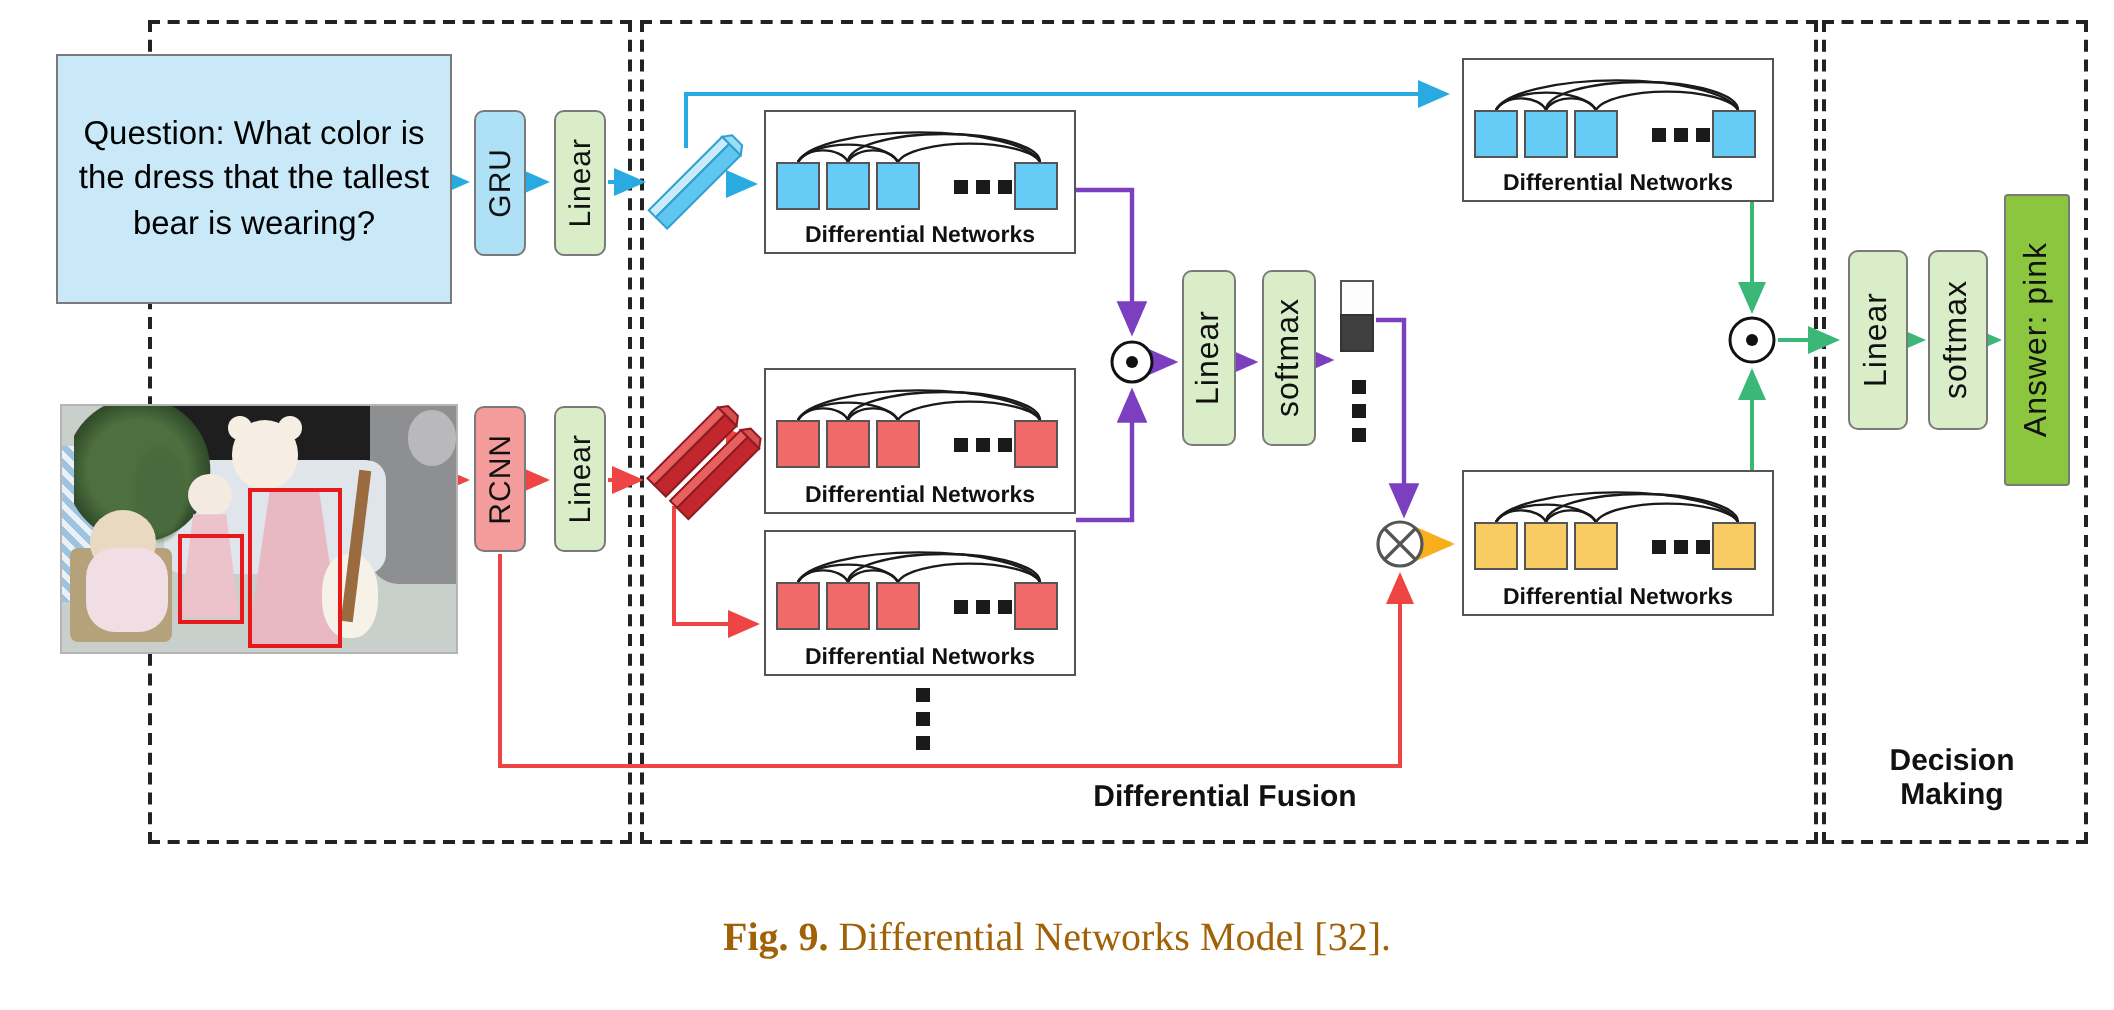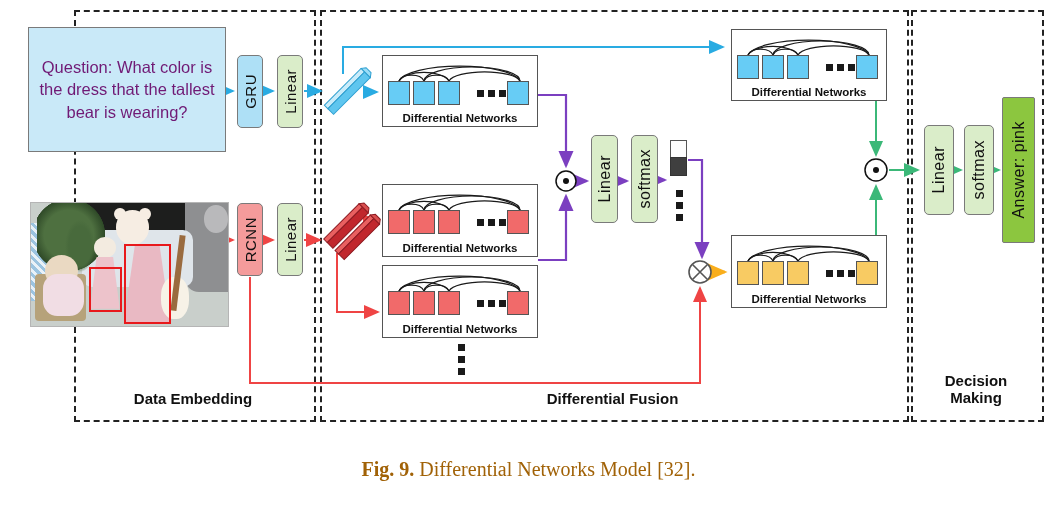--- a/index.html
+++ b/index.html
@@ -3,21 +3,21 @@
 <meta charset="utf-8">
 <style>
   html,body{margin:0;padding:0;background:#fff;}
   .canvas{position:relative;width:1057px;height:505px;background:#fff;font-family:"Liberation Sans",sans-serif;overflow:hidden;}
   .sec{position:absolute;border:2.5px dashed #222;z-index:0;}
   .sec-label{position:absolute;z-index:3;font-weight:bold;font-size:15px;color:#111;text-align:center;}
   .overlay{position:absolute;left:0;top:0;z-index:1;}
   .box{position:absolute;z-index:2;box-sizing:border-box;display:flex;align-items:center;justify-content:center;border:1px solid #7a7a7a;}
   .rounded{border-radius:5px;}
   .vtext{writing-mode:vertical-rl;transform:rotate(180deg);font-size:15px;color:#111;letter-spacing:.5px;}
-  .question{background:#C9E9F8;font-size:16.5px;line-height:1.35;text-align:center;color:#701a75;padding:4px 10px;}
+  .question{background:#C9E9F8;font-size:16.5px;line-height:1.35;text-align:center;color:#000000;padding:4px 10px;}
   .bg-blue{background:#AEE0F6;} .bg-green{background:#DAEDC9;} .bg-red{background:#F49B9B;} .bg-answer{background:#8CC63F;}
   .dn{position:absolute;z-index:2;width:156px;background:#fff;border:1.5px solid #555;box-sizing:border-box;}
   .dn-arcs{position:absolute;left:0;top:2px;}
   .dn-row{position:absolute;left:5px;right:8px;top:25px;height:24px;display:flex;align-items:center;}
   .sq{width:22px;height:24px;border:1.5px solid #555;box-sizing:border-box;margin-right:3px;}
   .sq.last{margin-left:auto;margin-right:0;}
   .sq-blue{background:#67CCF5;} .sq-red{background:#F16A6A;} .sq-yellow{background:#F8CB63;}
   .hdots{display:flex;gap:4px;margin-left:14px;align-items:center;}
   .hdots i{width:7px;height:7px;background:#1a1a1a;display:block;}
   .vdots{position:absolute;z-index:2;display:flex;flex-direction:column;gap:5px;}
@@ -33,21 +33,20 @@
 </style>
 </head>
 <body>
 
 <div class="canvas">
 
   <div class="sec" style="left:74px;top:10px;width:238px;height:408px;"></div>
   <div class="sec" style="left:320px;top:10px;width:585px;height:408px;"></div>
   <div class="sec" style="left:911px;top:10px;width:129px;height:408px;"></div>
 
-  <div class="sec-label" style="left:74px;top:390px;width:238px;">Data Embedding</div>
   <div class="sec-label" style="left:320px;top:390px;width:585px;">Differential Fusion</div>
   <div class="sec-label" style="left:936px;top:372px;width:80px;">Decision Making</div>
 
   <svg class="overlay" width="1057" height="505" viewBox="0 0 1057 505">
     <defs>
       <marker id="mc" markerWidth="9" markerHeight="8" refX="7" refY="3.5" orient="auto">
           <path d="M0,0 L8,3.5 L0,7 z" fill="#29ABE2"></path>
         </marker>
       <marker id="mr" markerWidth="9" markerHeight="8" refX="7" refY="3.5" orient="auto">
           <path d="M0,0 L8,3.5 L0,7 z" fill="#EF4444"></path>

